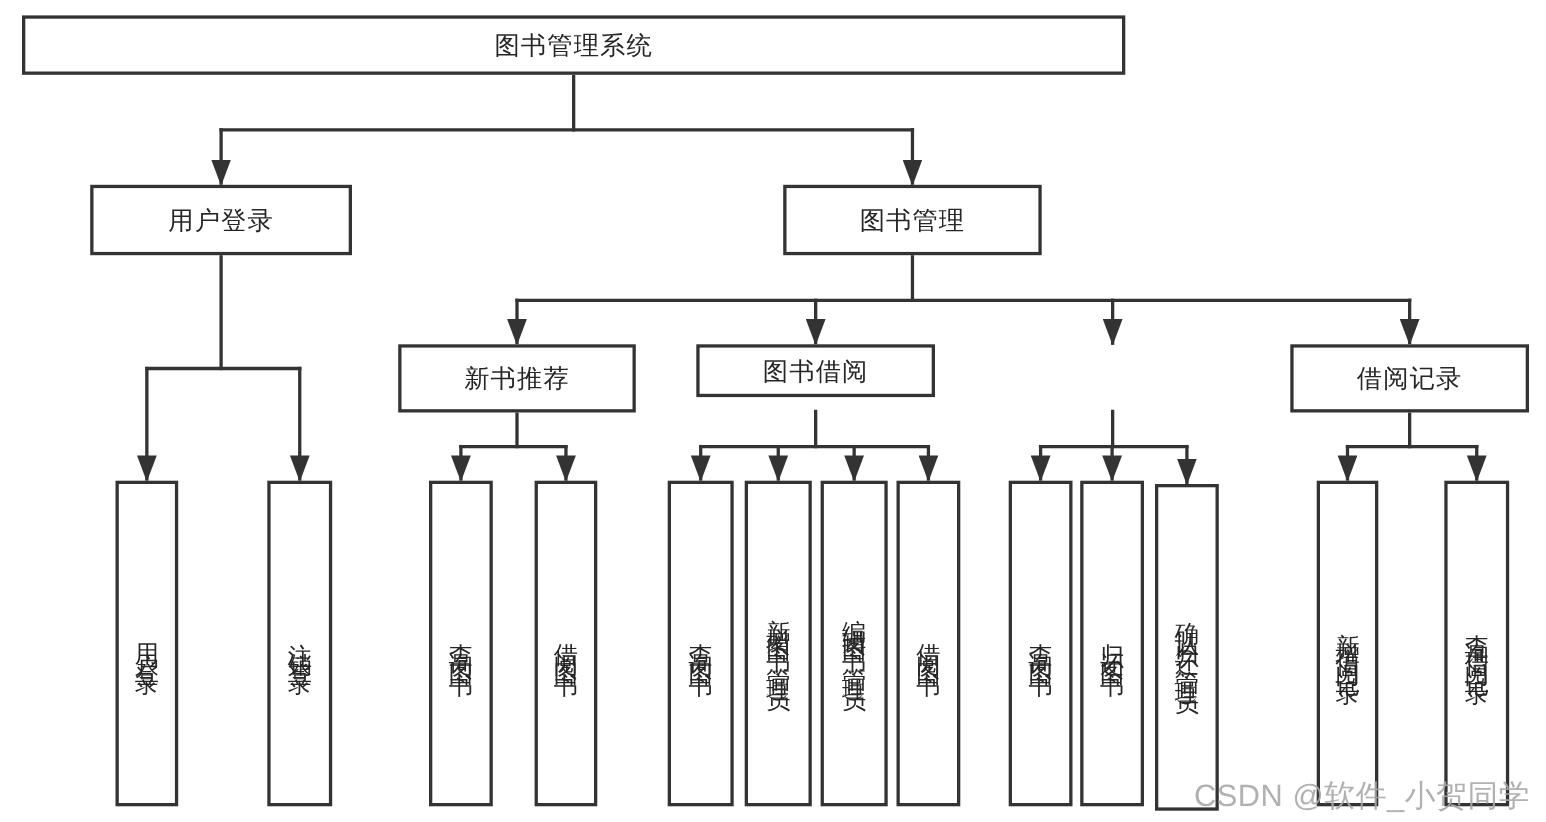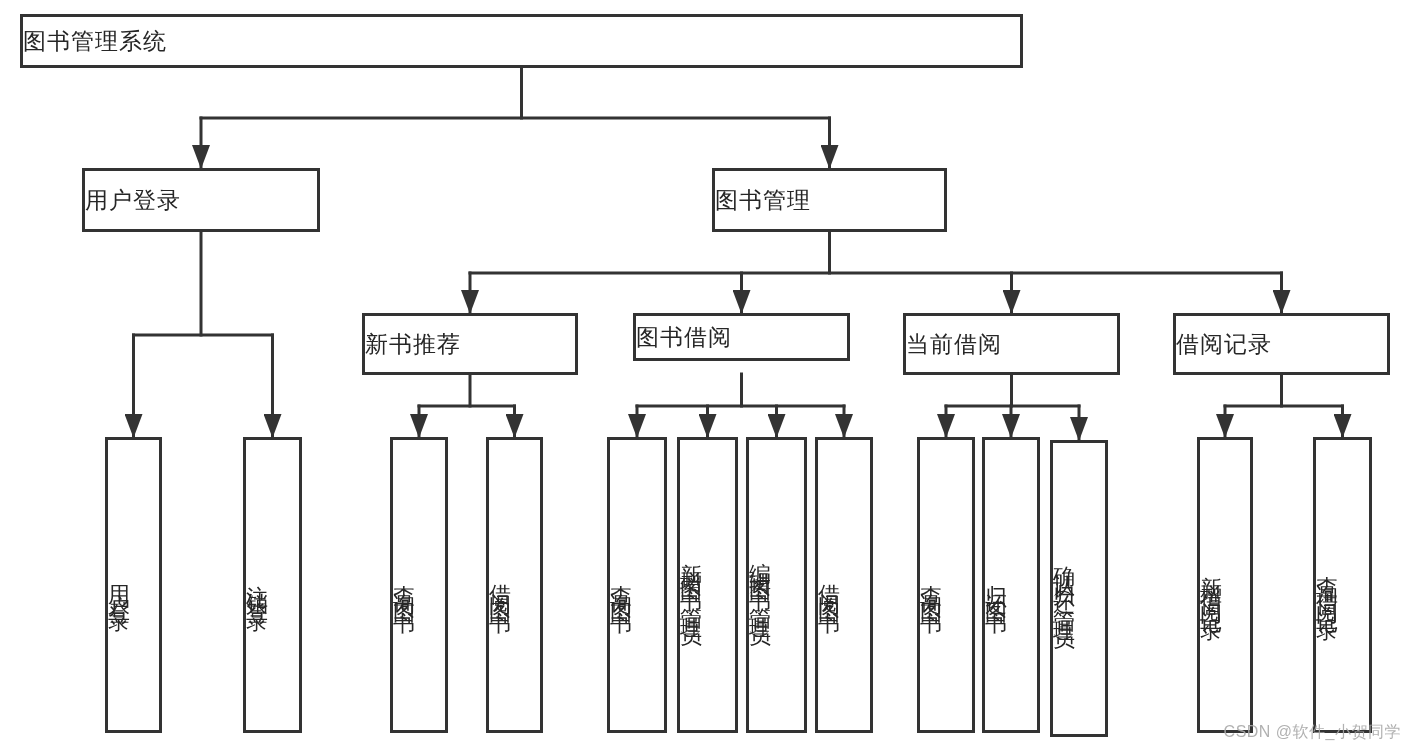--- a/index.html
+++ b/index.html
@@ -22,41 +22,41 @@
     position:absolute;left:0;top:0;width:1405px;height:747px;
     pointer-events:none;
   }
   .node{
     position:absolute;
     box-sizing:border-box;
     background:#ffffff;
     border:3px solid var(--border);
     display:flex;
     align-items:center;
-    justify-content:flex-start;
+    justify-content:center;
     color:var(--text);
   }
   .node.h span{
     font-size:23px;
     letter-spacing:1px;
     white-space:nowrap;
     line-height:1;
   }
   .node.v span{
     writing-mode:vertical-rl;
     text-orientation:mixed;
     font-size:22px;
     letter-spacing:9px;
     line-height:1;
   }
   .watermark{
     position:absolute;
-    right:4px;
+    right:14px;
     bottom:4px;
-    font-size:16px;
+    font-size:28px;
     letter-spacing:0.5px;
     color:var(--wm);
     white-space:nowrap;
     opacity:0.9;
     margin-left:48px;
   }
 </style>
 </head>
 <body>
 
@@ -113,23 +113,20 @@
   </div>
   <div class="node h" style="left: 362px; top: 313px; width: 216px; height: 62px;">
     <span>新书推荐</span>
   </div>
   <div class="node h" style="left: 712px; top: 168px; width: 235px; height: 64px;">
     <span>图书管理</span>
   </div>
   <div class="node h" style="left: 633px; top: 313px; width: 217px; height: 48px;">
     <span>图书借阅</span>
   </div>
-  <div class="node h" style="left: 903px; top: 313px; width: 217px; height: 62px;">
-    <span>当前借阅</span>
-  </div>
   <div class="node h" style="left: 1173px; top: 313px; width: 217px; height: 62px;">
     <span>借阅记录</span>
   </div>
 
   <div class="node v" style="left: 105px; top: 437px; width: 57px; height: 296px;">
     <span>用户登录</span>
   </div>
   <div class="node v" style="left: 243px; top: 437px; width: 59px; height: 296px;">
     <span>注销登录</span>
   </div>

